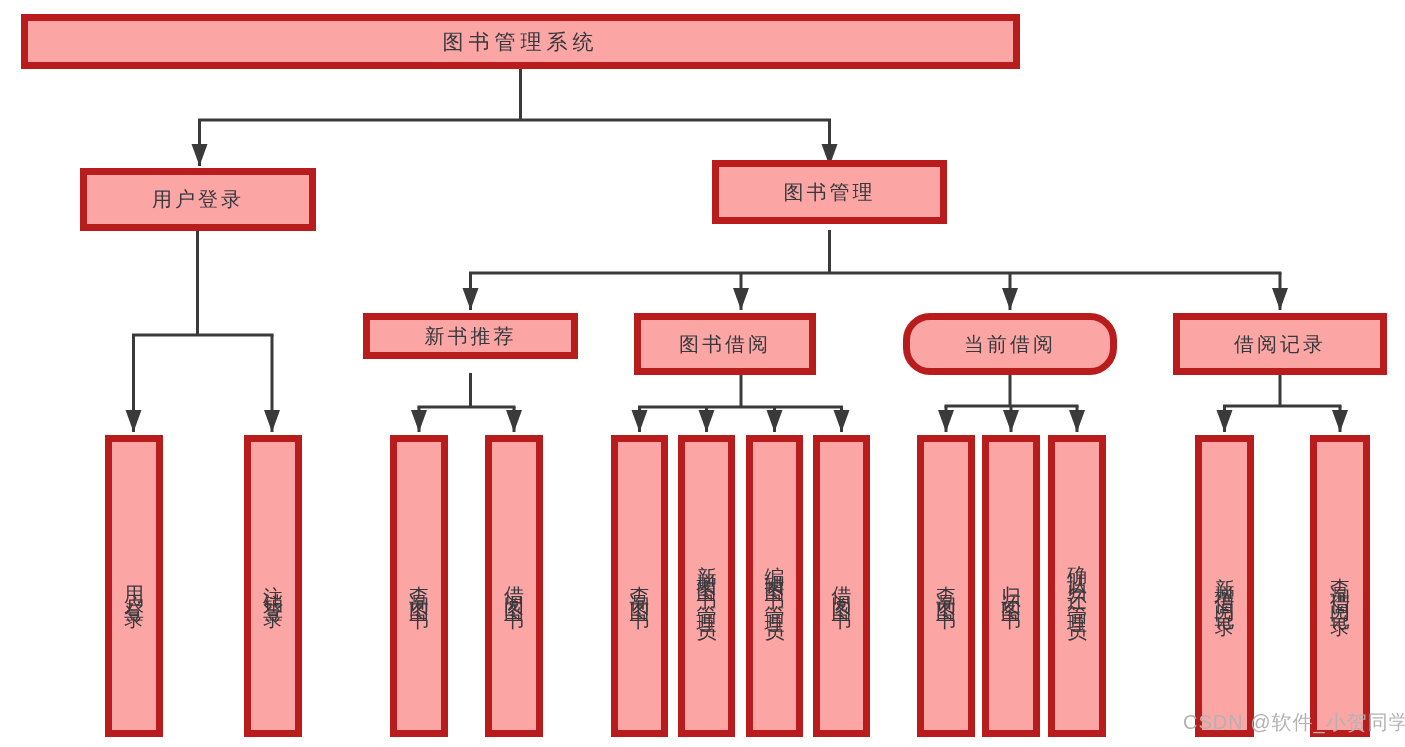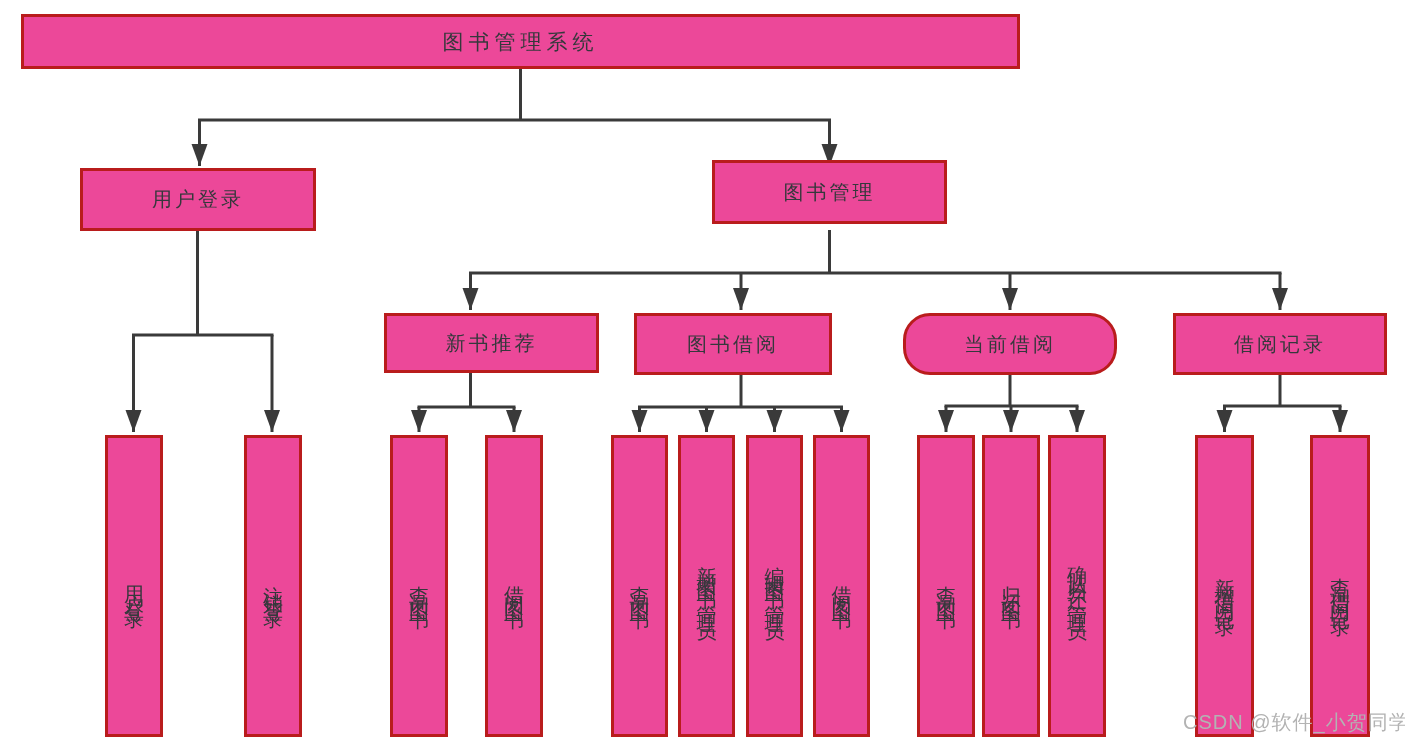--- a/index.html
+++ b/index.html
@@ -8,22 +8,22 @@
     width:1405px;height:747px;
     background:#ffffff;
     font-family:"Liberation Sans", sans-serif;
     overflow:hidden;
   }
   .wires{position:absolute;left:0;top:0;z-index:1;}
   .wire{stroke:#3a3a3a;stroke-width:3;fill:none;}
   .node{
     position:absolute;
     box-sizing:border-box;
-    background:#ec4899;
-    border:3px solid #b91c1c;
+    background:#fca5a5;
+    border:7px solid #b91c1c;
     display:flex;align-items:center;justify-content:center;
     color:#35383c;
     z-index:2;
   }
   .hnode span{
     font-size:20px;
     letter-spacing:3px;
     white-space:nowrap;
   }
   .hnode.root span{font-size:21px;letter-spacing:5px;}
@@ -96,24 +96,24 @@
     <span>图书管理系统</span>
   </div>
 
   <div class="node hnode" style="left:80px;top:168px;width:236px;height:63px;">
     <span>用户登录</span>
   </div>
   <div class="node hnode" style="left:712px;top:160px;width:235px;height:64px;">
     <span>图书管理</span>
   </div>
 
-  <div class="node hnode" style="left:384px;top:313px;width:215px;height:60px;">
+  <div class="node hnode" style="left:363px;top:313px;width:215px;height:46px;">
     <span>新书推荐</span>
   </div>
-  <div class="node hnode" style="left:634px;top:313px;width:198px;height:62px;">
+  <div class="node hnode" style="left:634px;top:313px;width:182px;height:62px;">
     <span>图书借阅</span>
   </div>
   <div class="node hnode" style="left:903px;top:313px;width:214px;height:62px;border-radius:27px;">
     <span>当前借阅</span>
   </div>
   <div class="node hnode" style="left:1173px;top:313px;width:214px;height:62px;">
     <span>借阅记录</span>
   </div>
 
   <div class="node vnode" style="left:105px;top:435px;width:58px;height:302px;">

